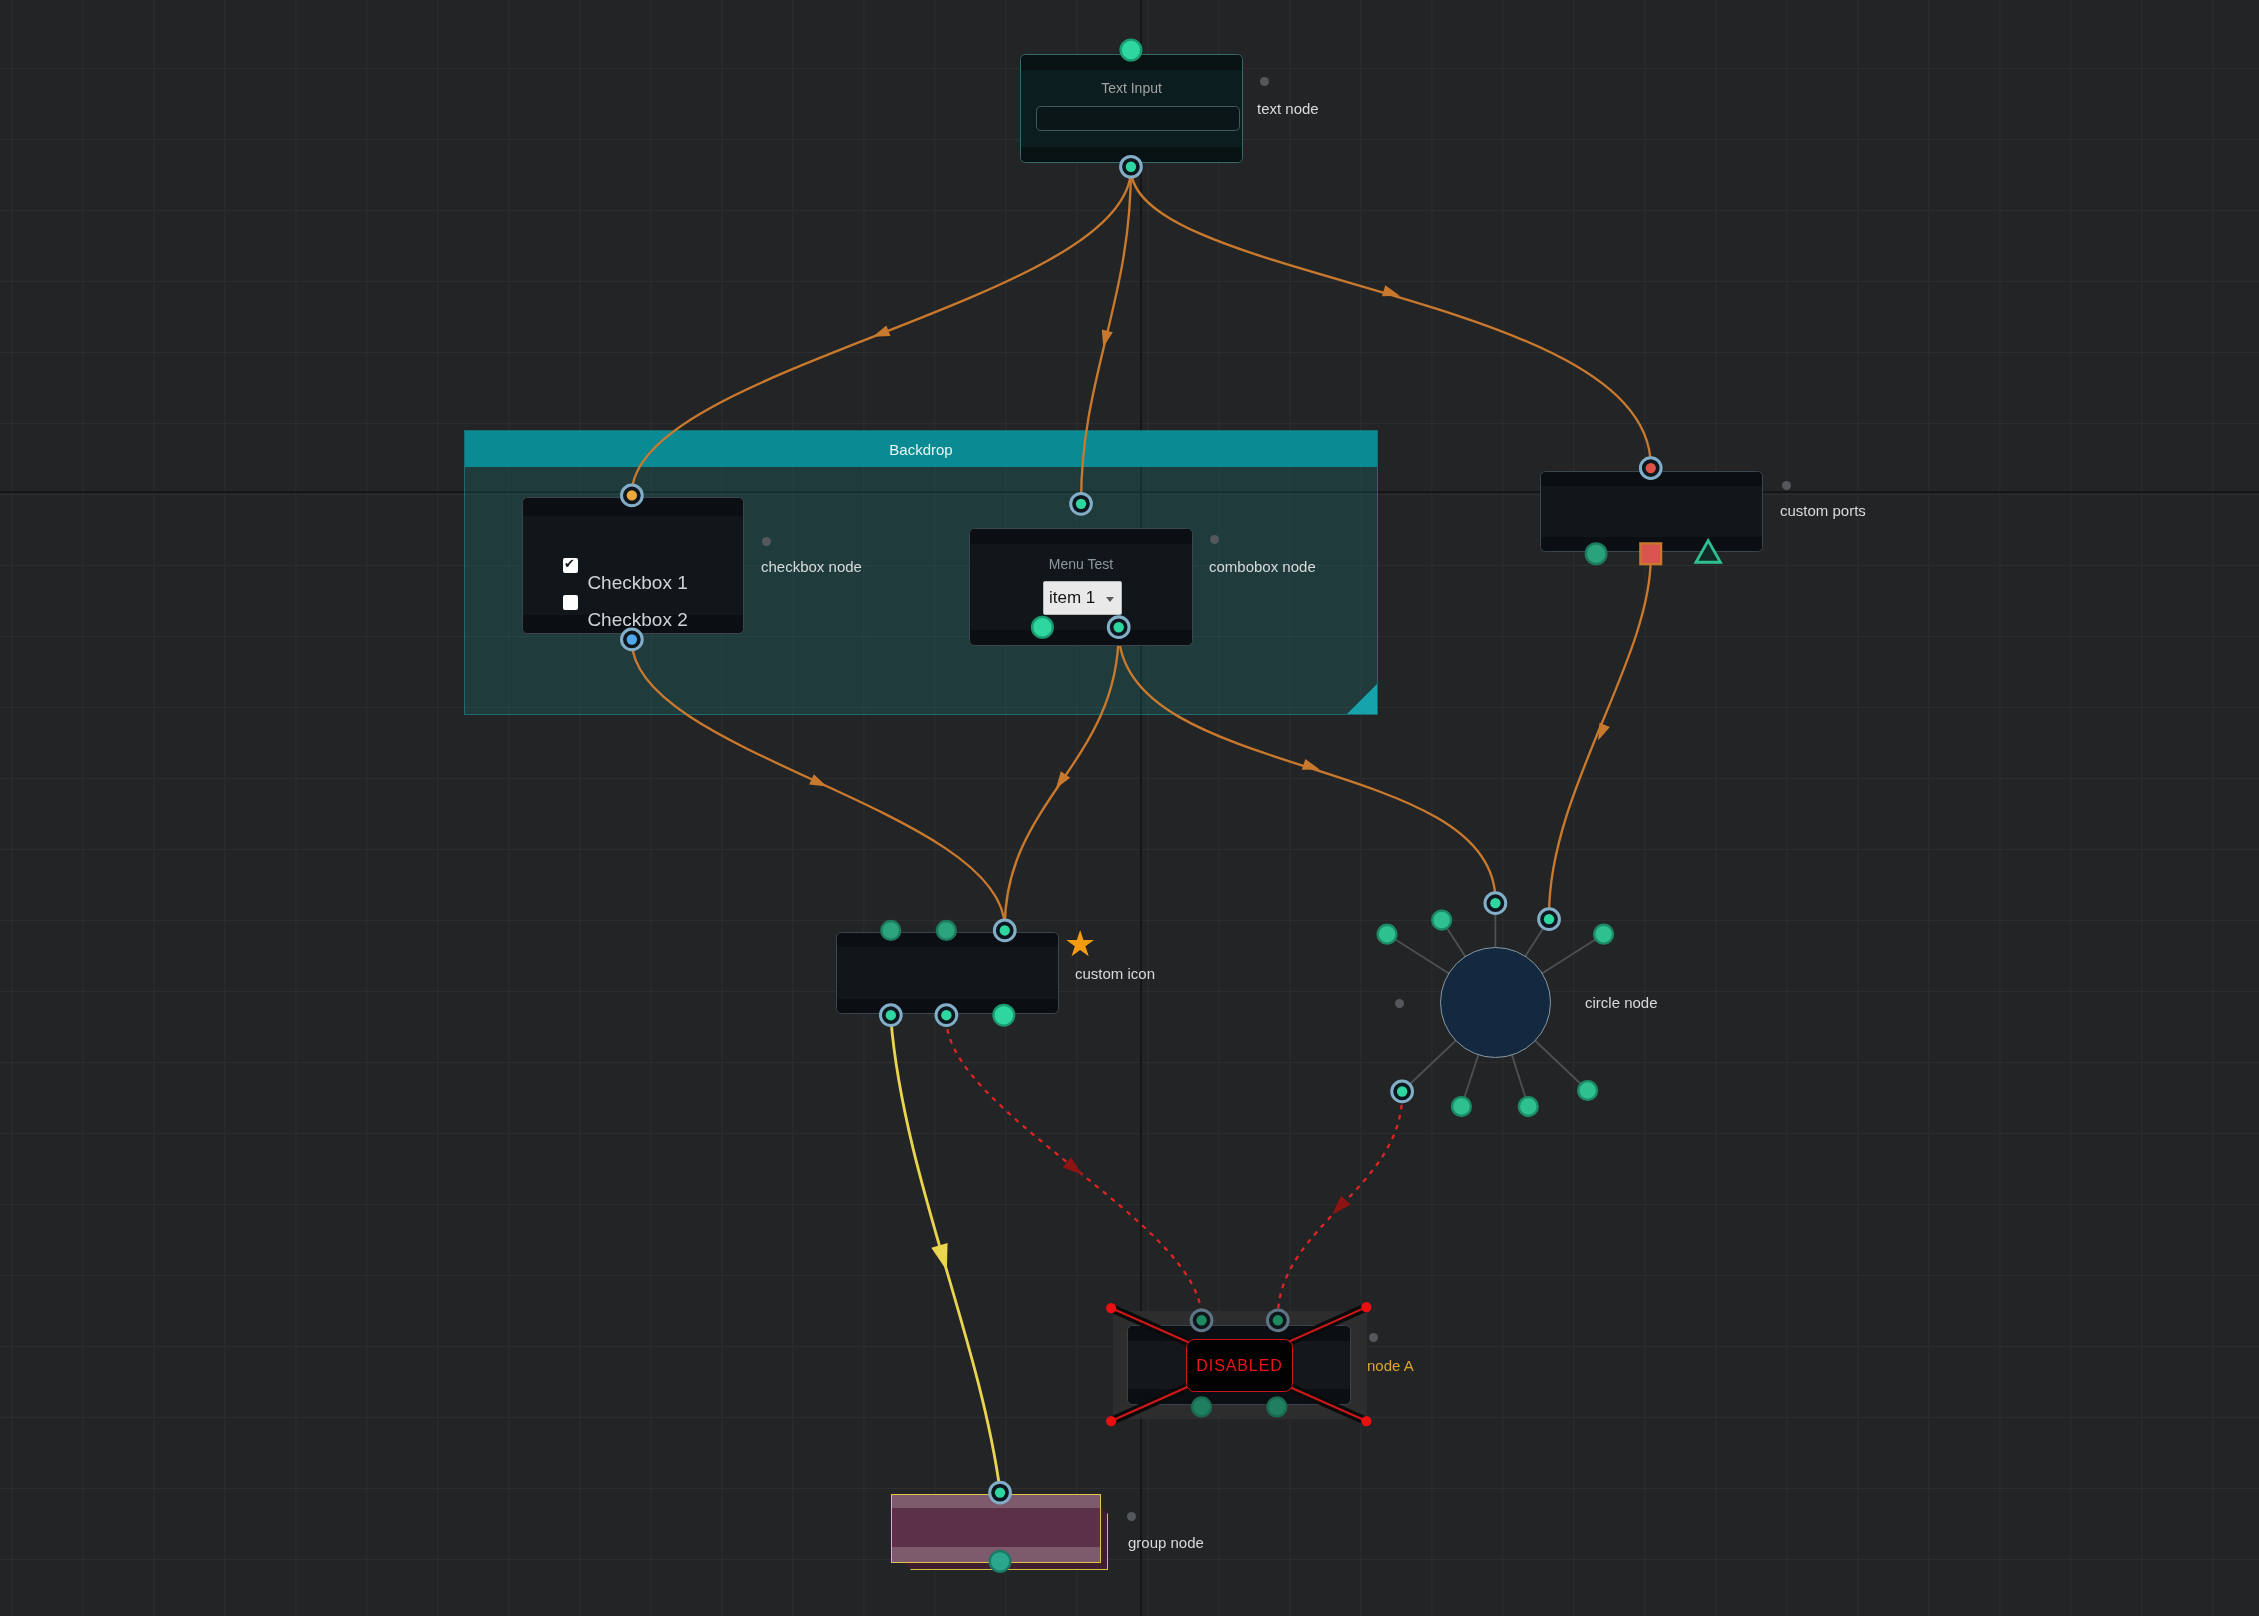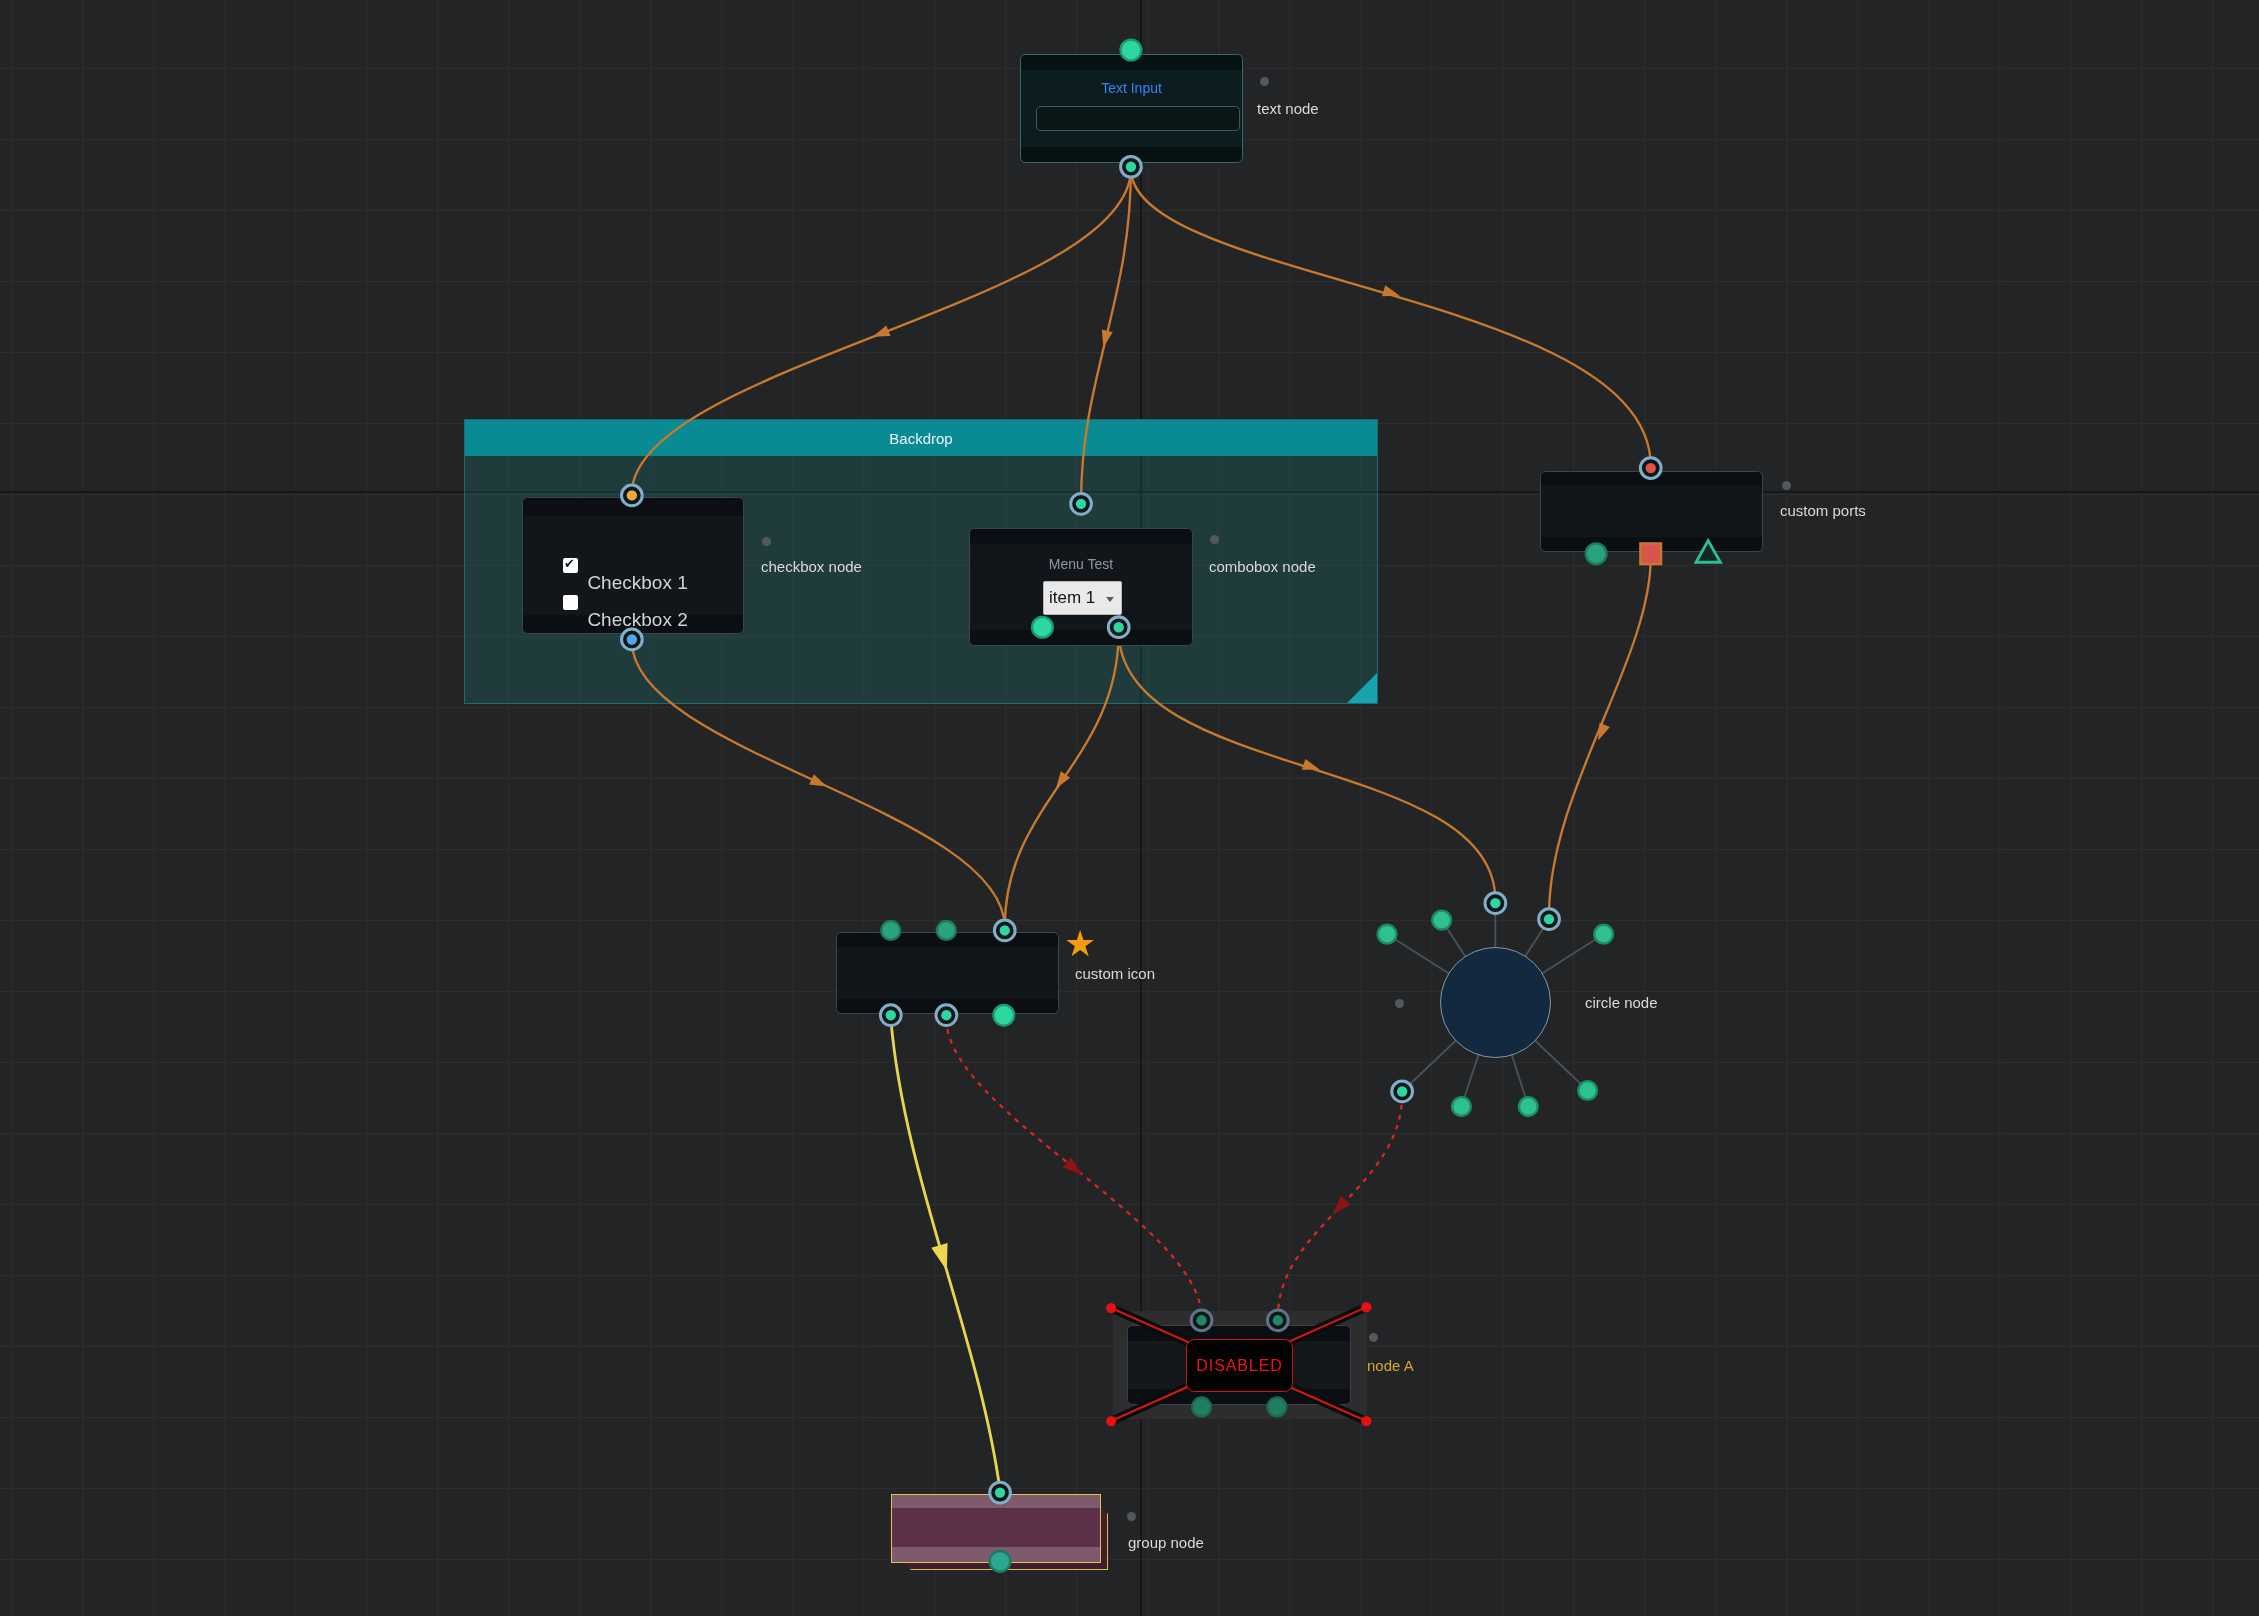--- a/index.html
+++ b/index.html
@@ -12,21 +12,21 @@
     background-size:71px 71px;
     background-position:11.3px 68px;
     font-family:"Liberation Sans","DejaVu Sans",sans-serif;
   }
   .axis-v{position:absolute;top:0;bottom:0;width:1.9px;background:#161617;}
   .axis-h{position:absolute;left:0;right:0;height:1.9px;background:#161617;}
   svg.layer{position:absolute;left:0;top:0;width:2260px;height:1617px;pointer-events:none;}
   svg.layer .hit{pointer-events:all;}
 
   
-  .backdrop{position:absolute;left:464px;top:419px;width:914px;height:285px;
+  .backdrop{position:absolute;left:464px;top:430px;width:914px;height:285px;
     background:rgba(17,140,146,0.22);
     border:0.9px solid rgba(22,150,158,0.55);box-sizing:border-box;z-index:2;}
   .backdrop-header{position:absolute;left:0;top:0;right:0;height:36px;background:#0a8a92;
     display:flex;align-items:center;justify-content:center;
     color:#eaf6f6;font-size:15px;}
   .backdrop-handle{position:absolute;right:0;bottom:0;width:0;height:0;
     border-left:30px solid transparent;border-bottom:30px solid #17a3ab;}
 
   
   .node{position:absolute;background:#11161b;border:0.9px solid #3a454e;border-radius:5.6px;
@@ -140,21 +140,21 @@
     <polygon points="-12,-9 16,0 -12,9" transform="translate(1001,1334) rotate(73.7)" fill="#ecd64f"></polygon>
     <g fill="#8e1414">
       <polygon points="-9,-7 12,0 -9,7" transform="translate(1140,1240) rotate(39)"></polygon>
       <polygon points="-9,-7 12,0 -9,7" transform="translate(1423,1281) rotate(133.6)"></polygon>
     </g>
   </svg>
 
   <div class="node text-node" style="left:1020px;top:54px;width:223px;height:109px">
     <div class="strip-top"></div>
     <div class="strip-bottom"></div>
-    <div class="node-title" style="top:24.5px;color:#3b82f6">Text Input</div>
+    <div class="node-title" style="top:24.5px;color:#a3a3a3">Text Input</div>
     <input class="text-input-box" type="text" readonly="" value="" style="">
   </div>
 
   <div class="node" style="left:522px;top:497px;width:222px;height:137px">
     <div class="strip-top" style="height:18px"></div>
     <div class="strip-bottom" style="height:18px"></div>
     <div class="cb-row" style="left:40px;top:38px">
       <span class="cb-box checked"></span>
       <span class="cb-label">Checkbox 1</span>
     </div>

